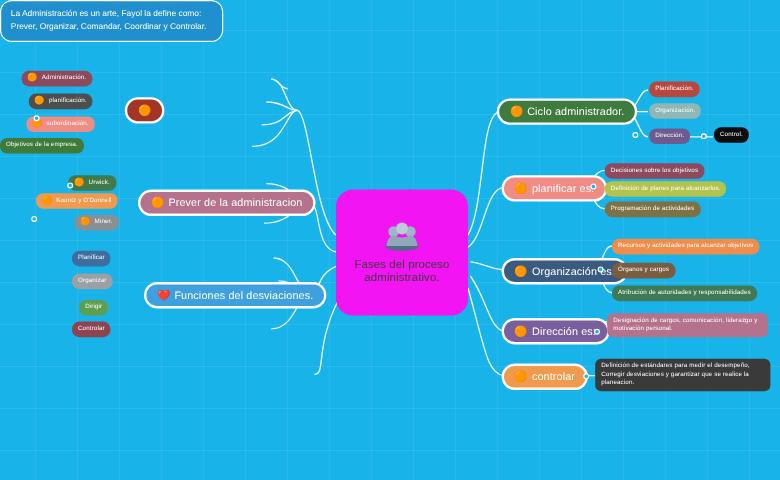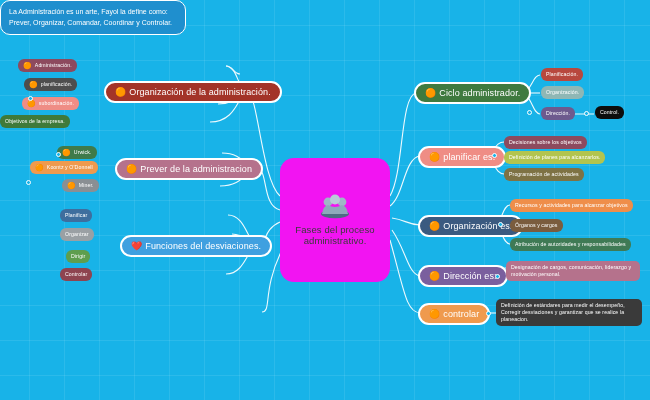--- a/index.html
+++ b/index.html
@@ -28,21 +28,21 @@
     color:#ffffff;
     line-height:1.15;
     white-space:nowrap;
     letter-spacing:.1px;
   }
   .node .ic{font-size:7px;line-height:1;display:inline-block;}
   .node .tx{display:inline-block;}
 
   
   #central{
-    left:280px;top:158px;width:110px;height:124px;
+    left:280px;top:158px;width:110px;height:105px;
     background:#f214f2;border-radius:14px;
     flex-direction:column;justify-content:center;gap:2px;
     padding:6px;white-space:normal;text-align:center;
     font-size:9.5px;color:#3a3a3a;
   }
   #central .tx{white-space:normal;}
   #central .people{
     width:34px;height:26px;position:relative;margin-bottom:4px;
   }
   #central .people svg{display:block;}
@@ -130,21 +130,20 @@
         <circle cx="24" cy="9" r="4.4" fill="#9fb6c6"></circle>
         <circle cx="17" cy="6.5" r="5" fill="#b9ccd8"></circle>
         <path d="M4 21 q1-8 6-9 q7 4 14 0 q5 1 6 9 z" fill="#8fa9bb"></path>
       </svg>
     </span>
     <span class="tx">Fases del proceso administrativo.</span>
   </div>
 
   <div class="node trunk" style="left:104px;top:81px;background:#a33428;">
     <span class="ic">🟠</span>
-    <span class="tx">Organización de la administración.</span>
   </div>
   <div class="node leaf" style="left:18px;top:59px;background:#8d4a5e;">
     <span class="ic">🟠</span>
     <span class="tx">Administración.</span>
   </div>
   <div class="node leaf" style="left:24px;top:78px;background:#4e4e4e;">
     <span class="ic">🟠</span>
     <span class="tx">planificación.</span>
   </div>
   <div class="node leaf" style="left:22px;top:97px;background:#ef8d85;">

